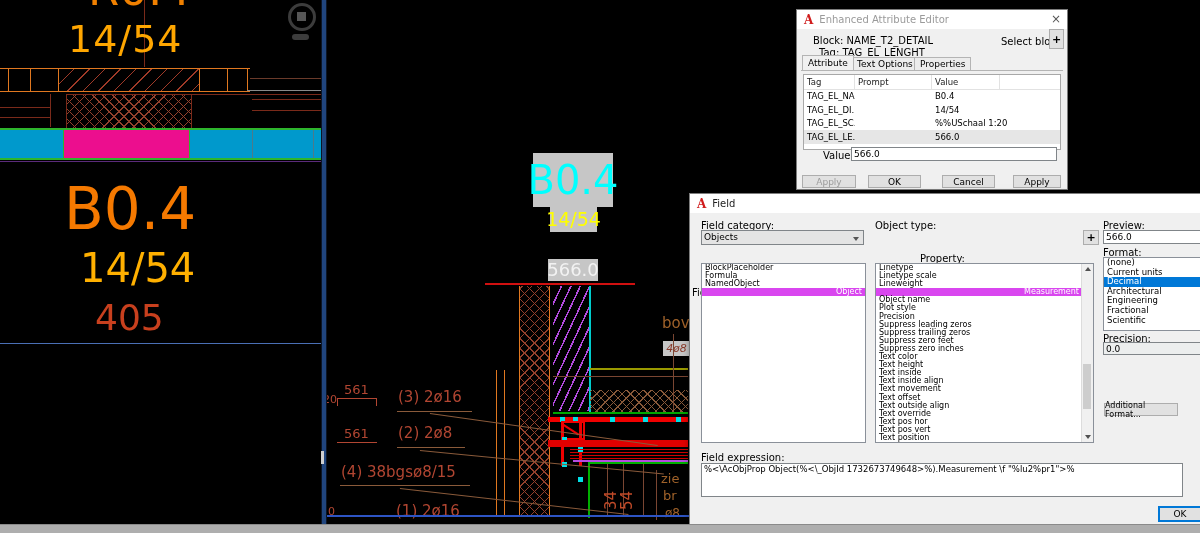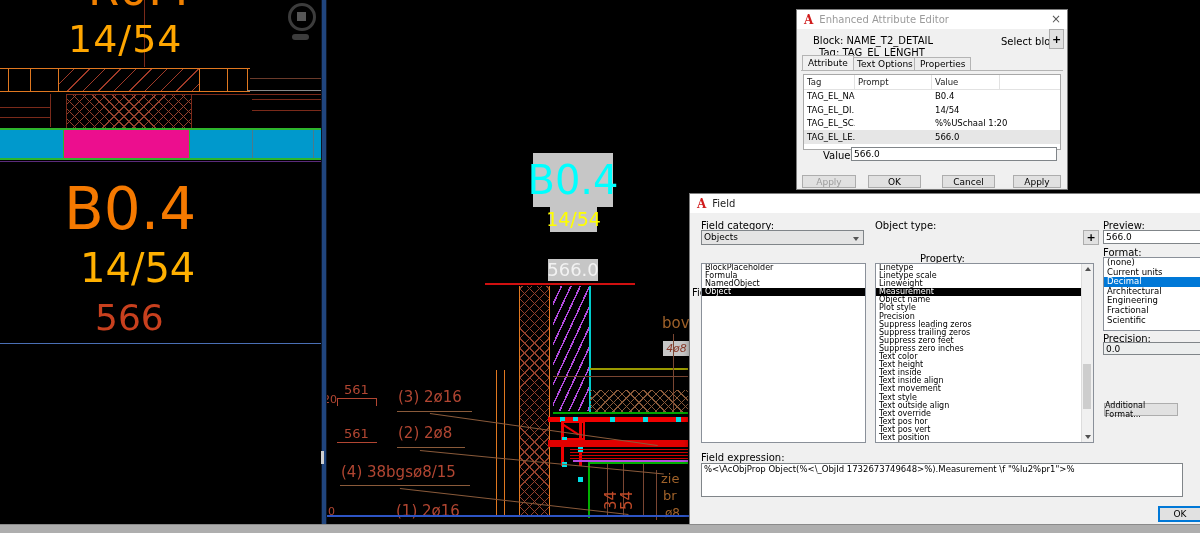--- a/index.html
+++ b/index.html
@@ -20,21 +20,21 @@
   .graybox{position:absolute;background:#c6c6c6;display:flex;align-items:center;justify-content:center;}
   
   .dlg{position:absolute;background:#f0f0f0;border:1px solid #7d7d7d;box-shadow:2px 3px 8px rgba(0,0,0,.55);}
   .titlebar{position:absolute;left:0;top:0;right:0;height:19px;background:#ffffff;
             display:flex;align-items:center;padding-left:7px;gap:6px;}
   .applogo{color:#d01c1c;font-weight:bold;font-size:12px;line-height:12px;font-family:"DejaVu Serif",serif;}
   .title-txt{font-size:10px;}
   .lbl{position:absolute;font-size:10px;color:#000;white-space:nowrap;}
   .listbox{position:absolute;background:#fff;border:1px solid #8a9099;overflow:hidden;}
   .li{font-size:8px;line-height:8.1px;padding:0 3px;color:#000;white-space:nowrap;}
-  .li.sel{background:#000000;color:#fff;}
+  .li.sel{background:#d946ef;color:#fff;text-align:right;}
   .li9{font-size:8.5px;line-height:9.6px;padding:0 3px;color:#000;white-space:nowrap;}
   .li9.sel{background:#0078d7;color:#fff;}
   .btn{position:absolute;background:#e1e1e1;border:1px solid #adadad;font-size:9px;color:#000;
        display:flex;align-items:center;justify-content:center;box-sizing:border-box;}
   .btn.disabled{color:#9c9c9c;}
   .btn.focus{border:2px solid #0078d7;}
   .inputbox{position:absolute;background:#fff;border:1px solid #808589;font-size:9px;line-height:12px;
             padding:0 2px;white-space:nowrap;overflow:hidden;box-sizing:border-box;color:#000;}
   .robox{background:#eceeee;}
   .tab{position:absolute;top:47px;height:13px;font-size:9px;display:flex;align-items:center;
@@ -85,21 +85,21 @@
     <div class="abs" style="left:0;top:130px;width:63px;height:28px;background:#0099cc;"></div>
     <div class="abs" style="left:63px;top:130px;width:127px;height:28px;background:#ec0e8e;border-left:1px solid #2db52d;border-right:1px solid #2db52d;box-sizing:border-box;"></div>
     <div class="abs" style="left:190px;top:130px;width:132px;height:28px;background:#0099cc;"></div>
     <div class="vline" style="left:252px;top:130px;width:1px;height:28px;background:#4d7a8a;"></div>
     <div class="vline" style="left:313px;top:130px;width:1px;height:28px;background:#4d7a8a;"></div>
     <div class="hline" style="left:0;top:158px;width:322px;height:2px;background:#2db52d;"></div>
     <div class="hline" style="left:0;top:161px;width:322px;height:1px;background:#5a2a7a;"></div>
 
     <div class="cad" style="left:64px;top:180px;font-size:58px;color:#f57900;">B0.4</div>
     <div class="cad" style="left:80px;top:248px;font-size:40px;color:#ffb000;">14/54</div>
-    <div class="cad" style="left:95px;top:300px;font-size:36px;color:#c8401e;">566</div>
+    <div class="cad" style="left:95px;top:300px;font-size:36px;color:#c8401e;">405</div>
 
     <div class="hline" style="left:0;top:343px;width:321px;height:1px;background:#4a6fb5;"></div>
 
     <div class="abs" style="left:288px;top:3px;width:22px;height:22px;border:3px solid #3c3c3c;border-radius:50%;">
       <div class="abs" style="left:6px;top:6px;width:9px;height:9px;background:#565656;"></div>
     </div>
     <div class="abs" style="left:292px;top:34px;width:17px;height:6px;background:#3c3c3c;border-radius:3px;"></div>
   </div>
 
   <div class="vline" style="left:321px;top:0;width:1px;height:525px;background:#0c1626;"></div>
@@ -289,21 +289,21 @@
         <div class="li">Precision</div>
         <div class="li">Suppress leading zeros</div>
         <div class="li">Suppress trailing zeros</div>
         <div class="li">Suppress zero feet</div>
         <div class="li">Suppress zero inches</div>
         <div class="li">Text color</div>
         <div class="li">Text height</div>
         <div class="li">Text inside</div>
         <div class="li">Text inside align</div>
         <div class="li">Text movement</div>
-        <div class="li">Text style</div>
+        <div class="li">Text offset</div>
         <div class="li">Text outside align</div>
         <div class="li">Text override</div>
         <div class="li">Text pos hor</div>
         <div class="li">Text pos vert</div>
         <div class="li">Text position</div>
       </div>
       <div class="scroll">
         <span class="sarrow up"></span>
         <span class="sarrow down"></span>
         <div class="thumb" style="top:100px;height:45px;"></div>

